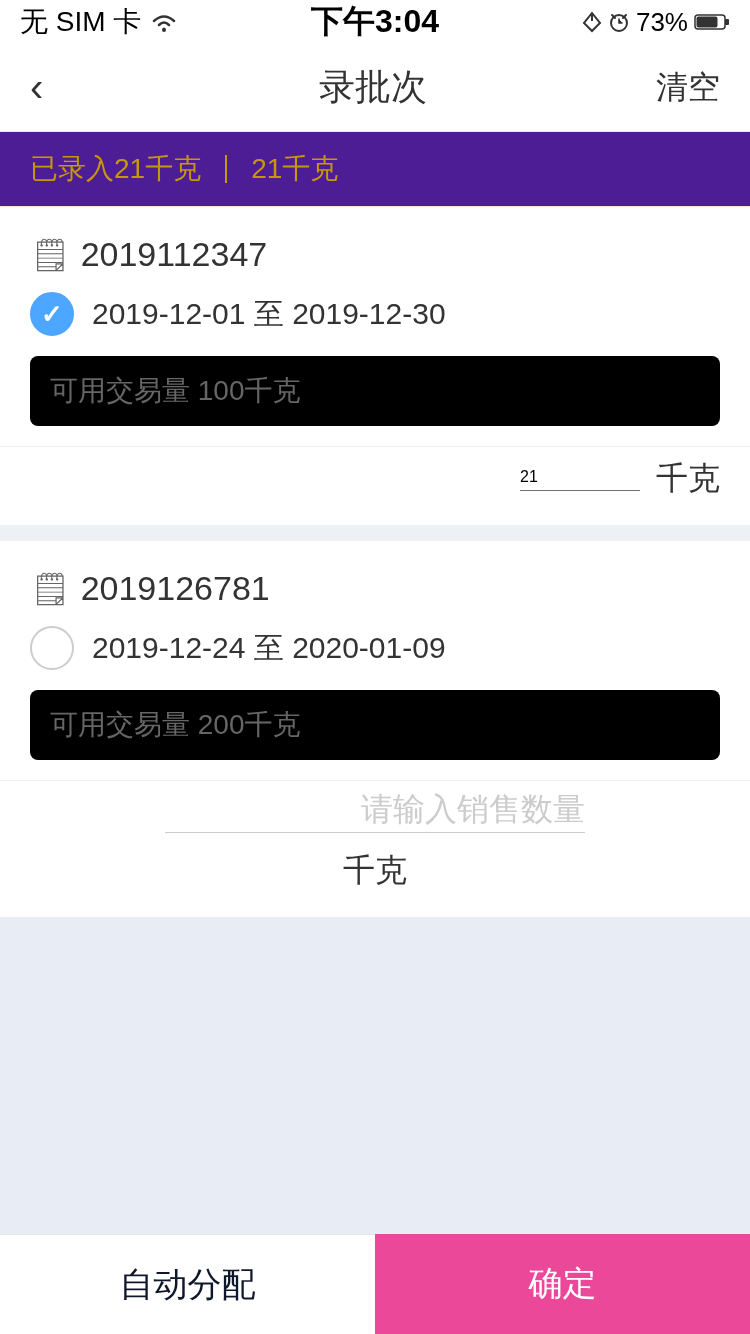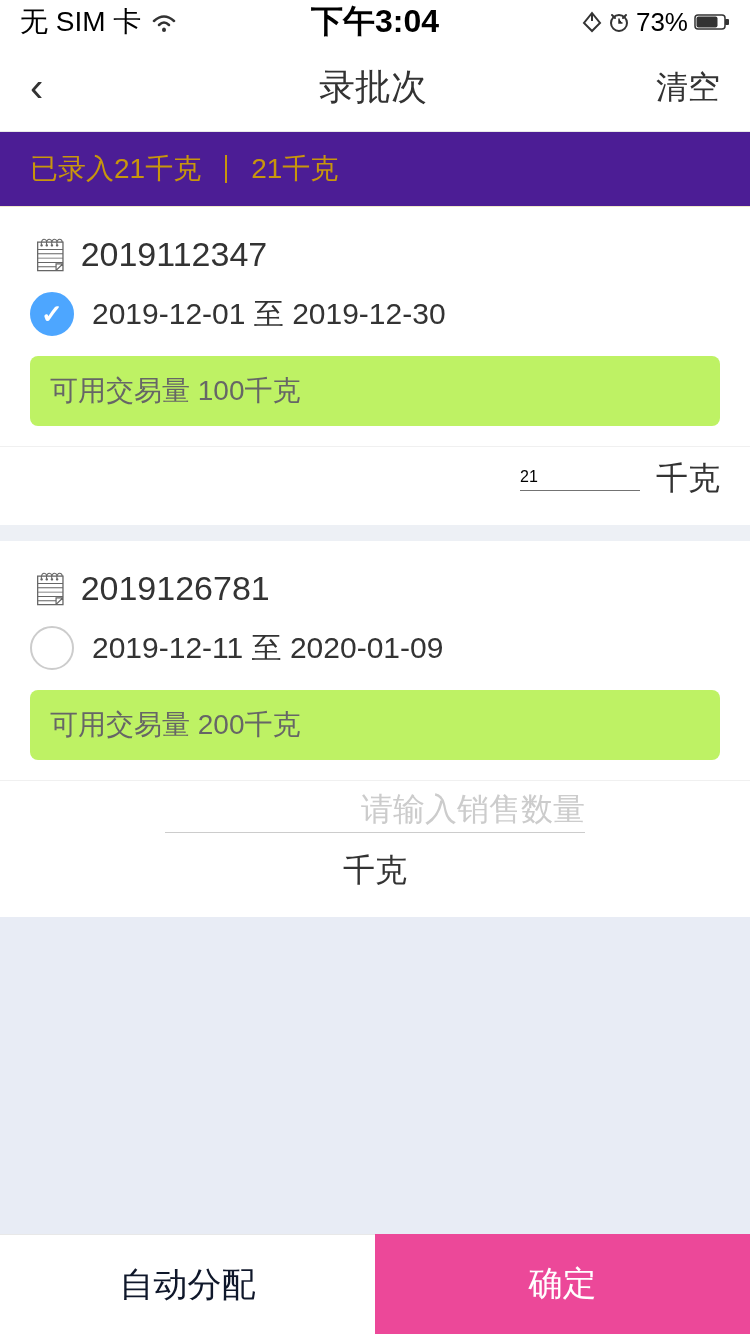--- a/index.html
+++ b/index.html
@@ -148,21 +148,21 @@
       font-weight: 700;
     }
     .batch-date-text {
       font-size: 30px;
       color: #333;
     }
 
     
     .available-row {
       margin: 12px 30px 20px 30px;
-      background: #bef264;
+      background: #000000;
       border-radius: 8px;
       padding: 16px 20px;
       font-size: 28px;
       color: #666;
     }
 
     
     .quantity-row {
       display: flex;
       align-items: center;
@@ -327,21 +327,21 @@
 
 <div class="section-divider"></div>
 
 <div class="batch-item">
   <div class="batch-id-row">
     <span class="batch-id-icon">🗒</span>
     <span class="batch-id-text">2019126781</span>
   </div>
   <div class="batch-date-row">
     <div class="radio-circle"></div>
-    <span class="batch-date-text">2019-12-11 至 2020-01-09</span>
+    <span class="batch-date-text">2019-12-24 至 2020-01-09</span>
   </div>
   <div class="available-row">
     <span>可用交易量 200千克</span>
   </div>
   <div class="input-row">
     <input class="quantity-input" type="text" placeholder="请输入销售数量" style="">
     <span class="input-unit">千克</span>
   </div>
 </div>
 

